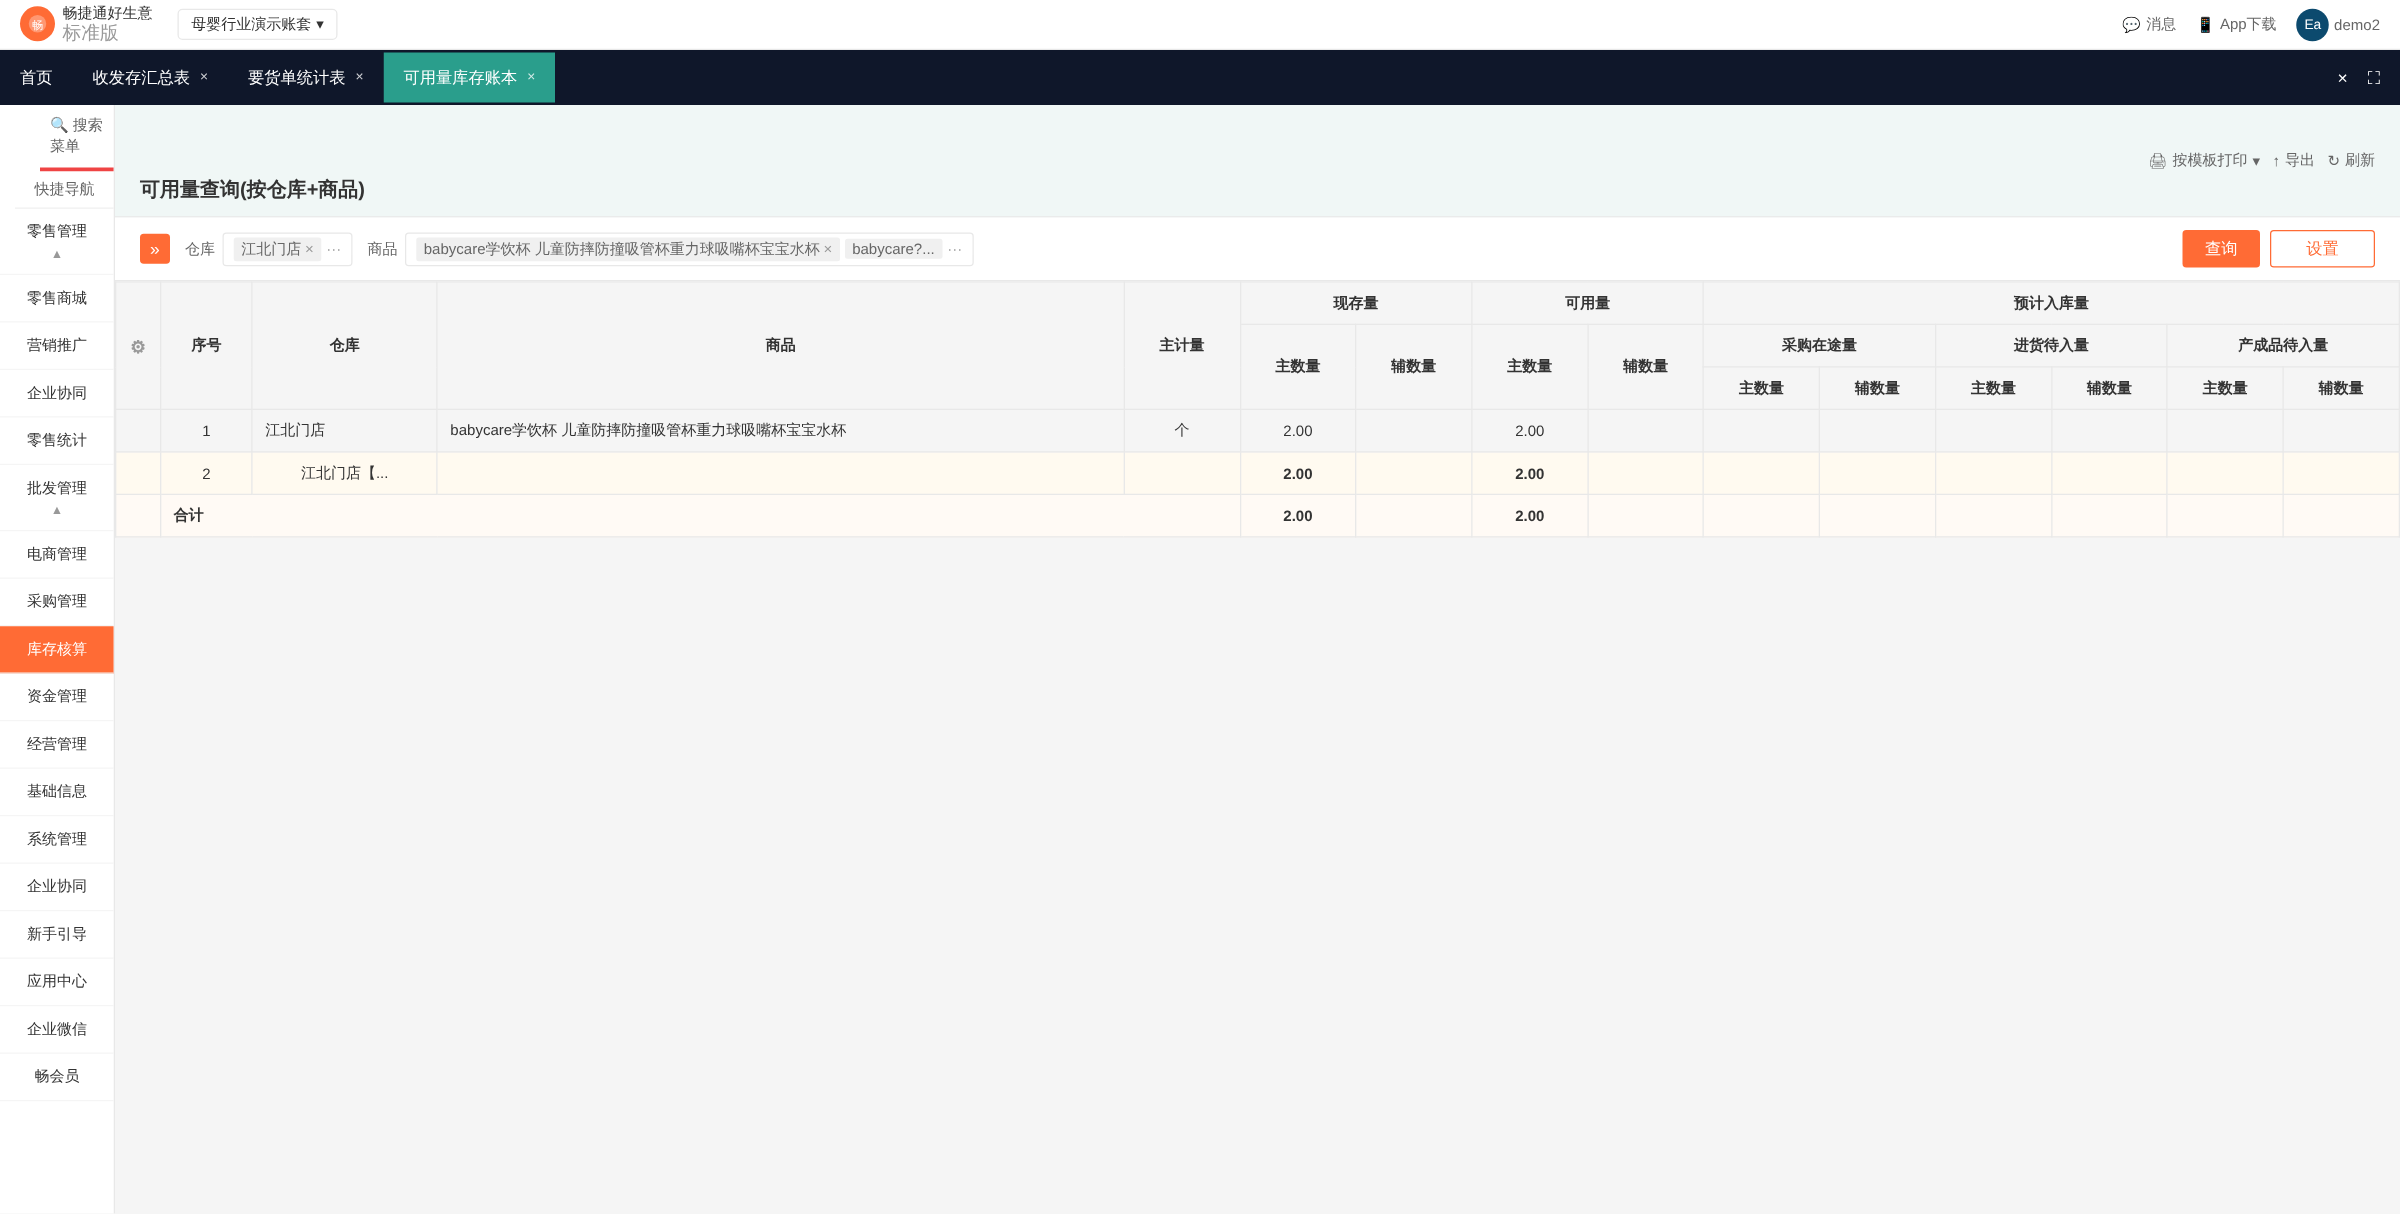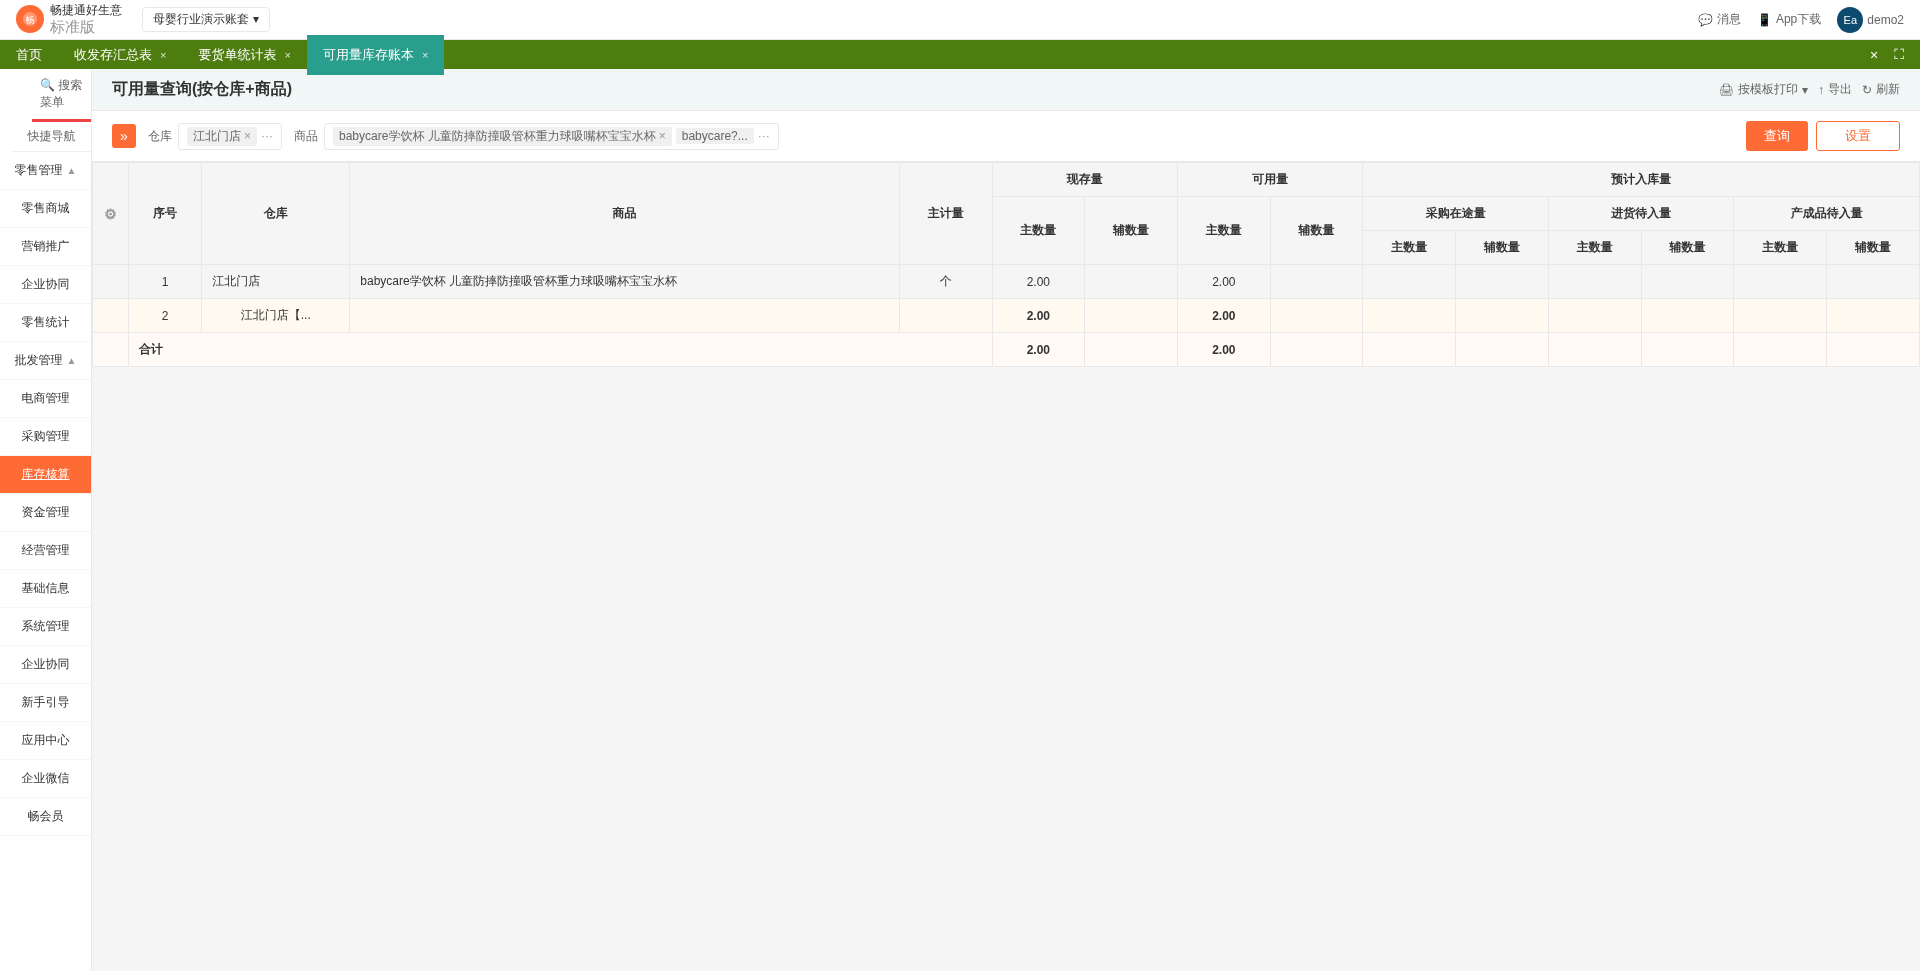--- a/index.html
+++ b/index.html
@@ -26,22 +26,22 @@
       border: 1px solid #e8e8e8; border-radius: 4px;
       padding: 3px 10px; cursor: pointer; font-size: 12px; color: #333;
       margin-left: 12px;
     }
     .top-bar-right { display: flex; align-items: center; gap: 16px; font-size: 12px; color: #666; }
     .top-bar-right .item { display: flex; align-items: center; gap: 4px; cursor: pointer; }
     .avatar { width: 26px; height: 26px; border-radius: 50%; background: #0c4a6e; display: flex; align-items: center; justify-content: center; color: #fff; font-size: 11px; }
 
     
     .nav-tabs {
-      height: 29px;
-      background: #4d7c0f;
+      height: 44px;
+      background: #0f172a;
       display: flex;
       align-items: center;
       padding: 0 0 0 0;
       flex-shrink: 0;
       position: relative;
     }
     .nav-tab {
       height: 40px;
       display: flex; align-items: center;
       padding: 0 16px;
@@ -81,39 +81,39 @@
       border-bottom: 1px solid #f0f0f0;
       font-size: 12px; color: #666; cursor: pointer; text-align: center; margin-left: 12px;
     }
     .sidebar-item {
       padding: 10px 0;
       text-align: right;
       font-size: 12px;
       color: #333;
       cursor: pointer;
       border-bottom: 1px solid #f5f5f5;
-      display: flex; align-items: center; justify-content: center; gap: 4px;
-    }
-    .sidebar-item.active { background: #ff6b35; color: #fff; text-decoration: underline; }
+      display: flex; align-items: center; justify-content: center; gap: 4px; flex-direction: column;
+    }
+    .sidebar-item.active { background: #ff6b35; color: #fff; }
     .sidebar-item .arrow { font-size: 10px; color: #999; }
 
     
     .content-area { flex: 1; display: flex; flex-direction: column; overflow: hidden; }
 
     
     .page-header {
       background: #f0f7f6;
       padding: 10px 20px;
       display: flex;
       align-items: center;
       justify-content: space-between;
       border-bottom: 1px solid #e8e8e8;
       flex-shrink: 0;
     }
-    .page-title { font-size: 16px; font-weight: bold; color: #333; }
+    .page-title { font-size: 16px; font-weight: bold; color: #333; margin-top: 48px; }
     .page-actions { display: flex; align-items: center; gap: 10px; font-size: 12px; color: #666; }
     .page-actions .action-btn { display: flex; align-items: center; gap: 4px; cursor: pointer; }
 
     
     .filter-bar {
       background: #fff;
       padding: 10px 20px;
       display: flex;
       align-items: center;
       gap: 12px;

